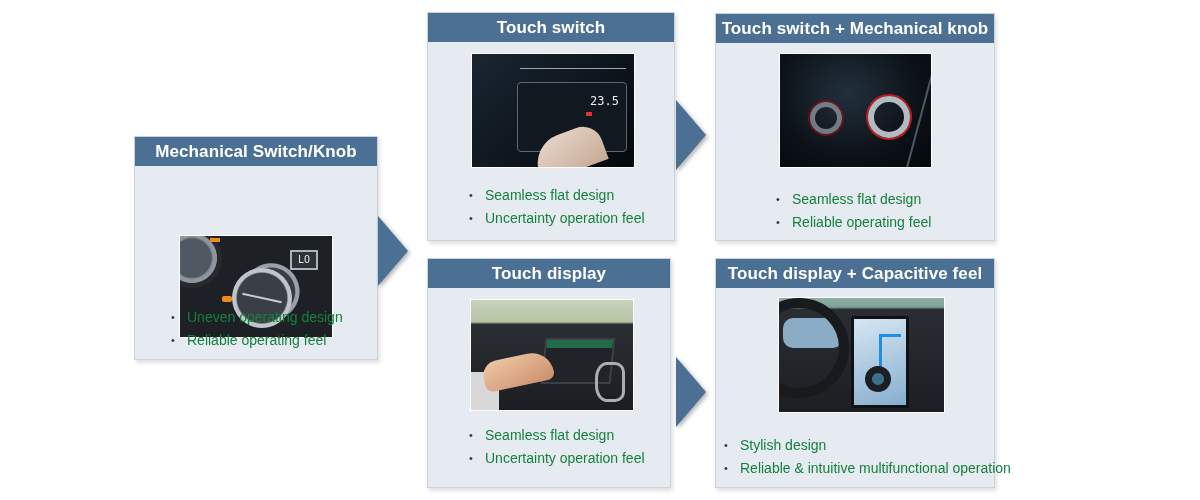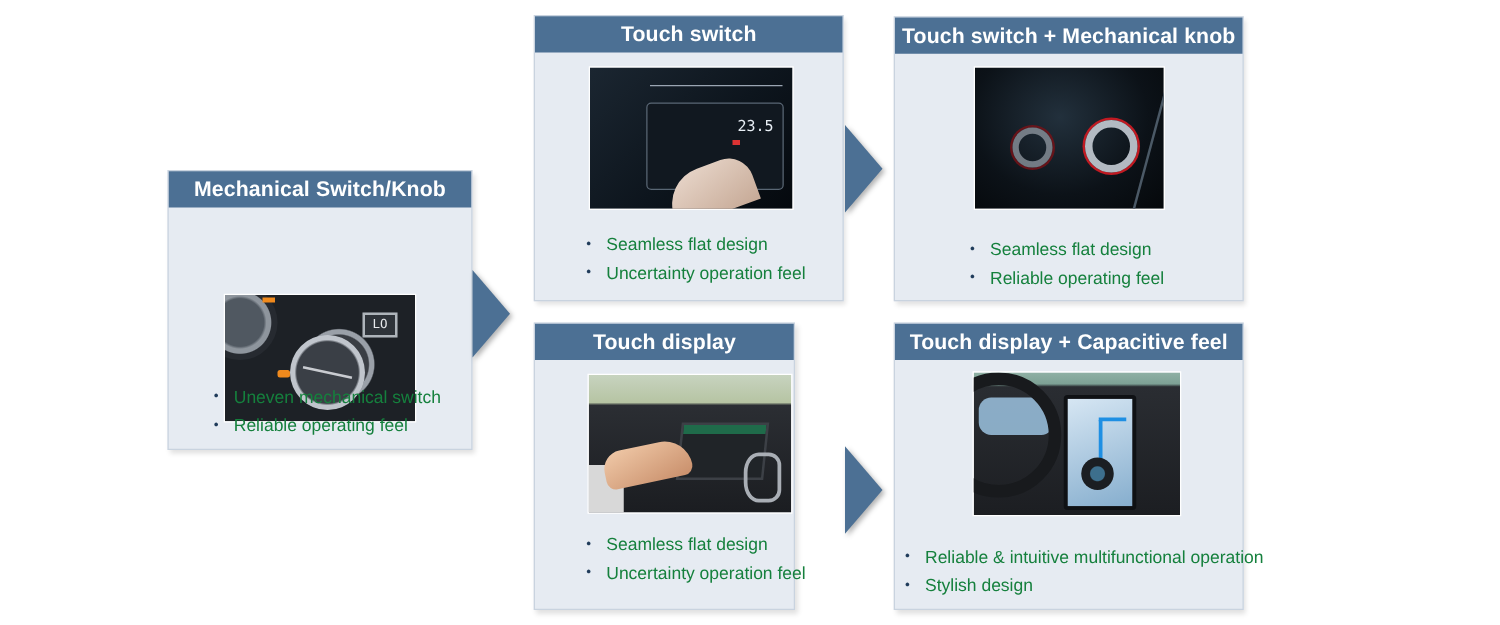--- a/index.html
+++ b/index.html
@@ -99,21 +99,21 @@
 <div class="card" style="left:134px; top:136px; width:244px; height:224px;">
   <div class="card-header">Mechanical Switch/Knob</div>
   <div class="photo ph-mech" style="left:44px; top:54px; width:154px; height:103px;margin-top:44px;">
     <div class="dial2"></div>
     <div class="led1"></div>
     <div class="led2"></div>
     <div class="lo">LO</div>
     <div class="knob"></div>
   </div>
   <ul class="bullets" style="left:36px; top:170px;">
-    <li>Uneven mechanical switch</li>
+    <li>Uneven operating design</li>
     <li>Reliable operating feel</li>
   </ul>
 </div>
 
 <div class="arrow" style="left:378px; top:216px;"></div>
 
 <div class="card" style="left:427px; top:12px; width:248px; height:229px;">
   <div class="card-header">Touch switch</div>
   <div class="photo ph-ts" style="left:43px; top:40px; width:164px; height:115px;">
     <div class="btns"></div>
@@ -136,21 +136,21 @@
     <div class="edge"></div>
     <div class="k1"></div>
     <div class="k2"></div>
   </div>
   <ul class="bullets" style="left:60px; top:175px;">
     <li>Seamless flat design</li>
     <li>Reliable operating feel</li>
   </ul>
 </div>
 
-<div class="card" style="left:427px; top:258px; width:209px; height:230px;">
+<div class="card" style="left:427px; top:258px; width:244px; height:230px;">
   <div class="card-header">Touch display</div>
   <div class="photo ph-td" style="left:42px; top:40px; width:164px; height:112px;">
     <div class="screen"></div>
     <div class="vent"></div>
     <div class="sleeve"></div>
     <div class="hand"></div>
   </div>
   <ul class="bullets" style="left:41px; top:166px;">
     <li>Seamless flat design</li>
     <li>Uncertainty  operation feel</li>
@@ -163,16 +163,16 @@
   <div class="card-header">Touch display + Capacitive feel</div>
   <div class="photo ph-tdk" style="left:62px; top:38px; width:167px; height:116px;">
     <div class="cluster"></div>
     <div class="wheel"></div>
     <div class="screen"></div>
     <div class="route2"></div>
     <div class="route"></div>
     <div class="knob"></div>
   </div>
   <ul class="bullets" style="left:8px; top:176px;">
+    <li>Stylish design</li>
     <li>Reliable &amp; intuitive multifunctional  operation</li>
-    <li>Stylish design</li>
   </ul>
 </div>
 
 </body></html>

